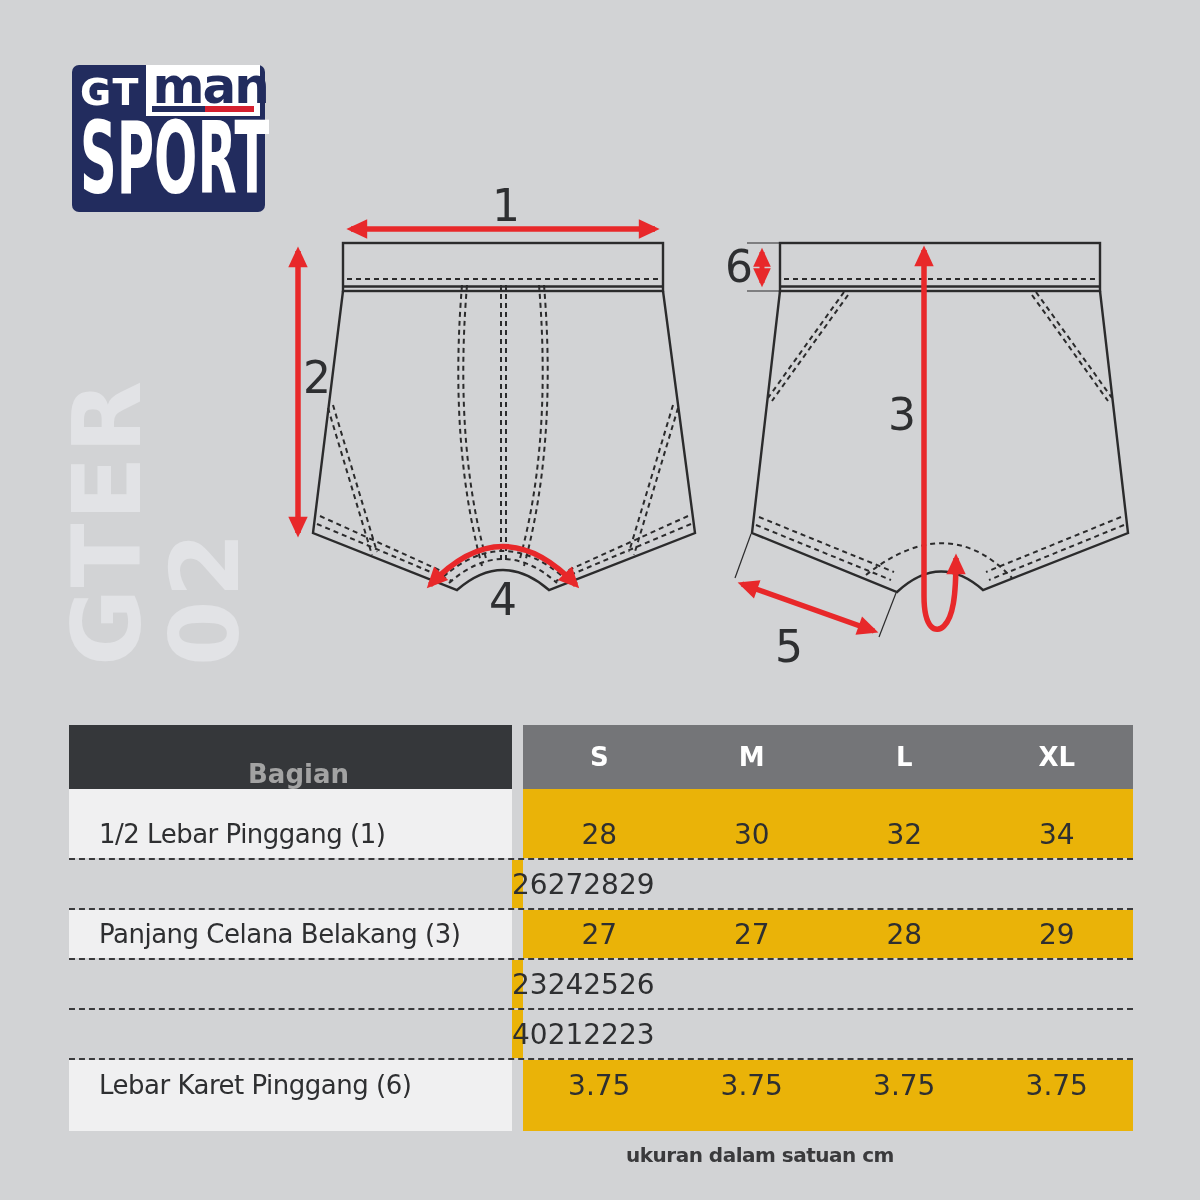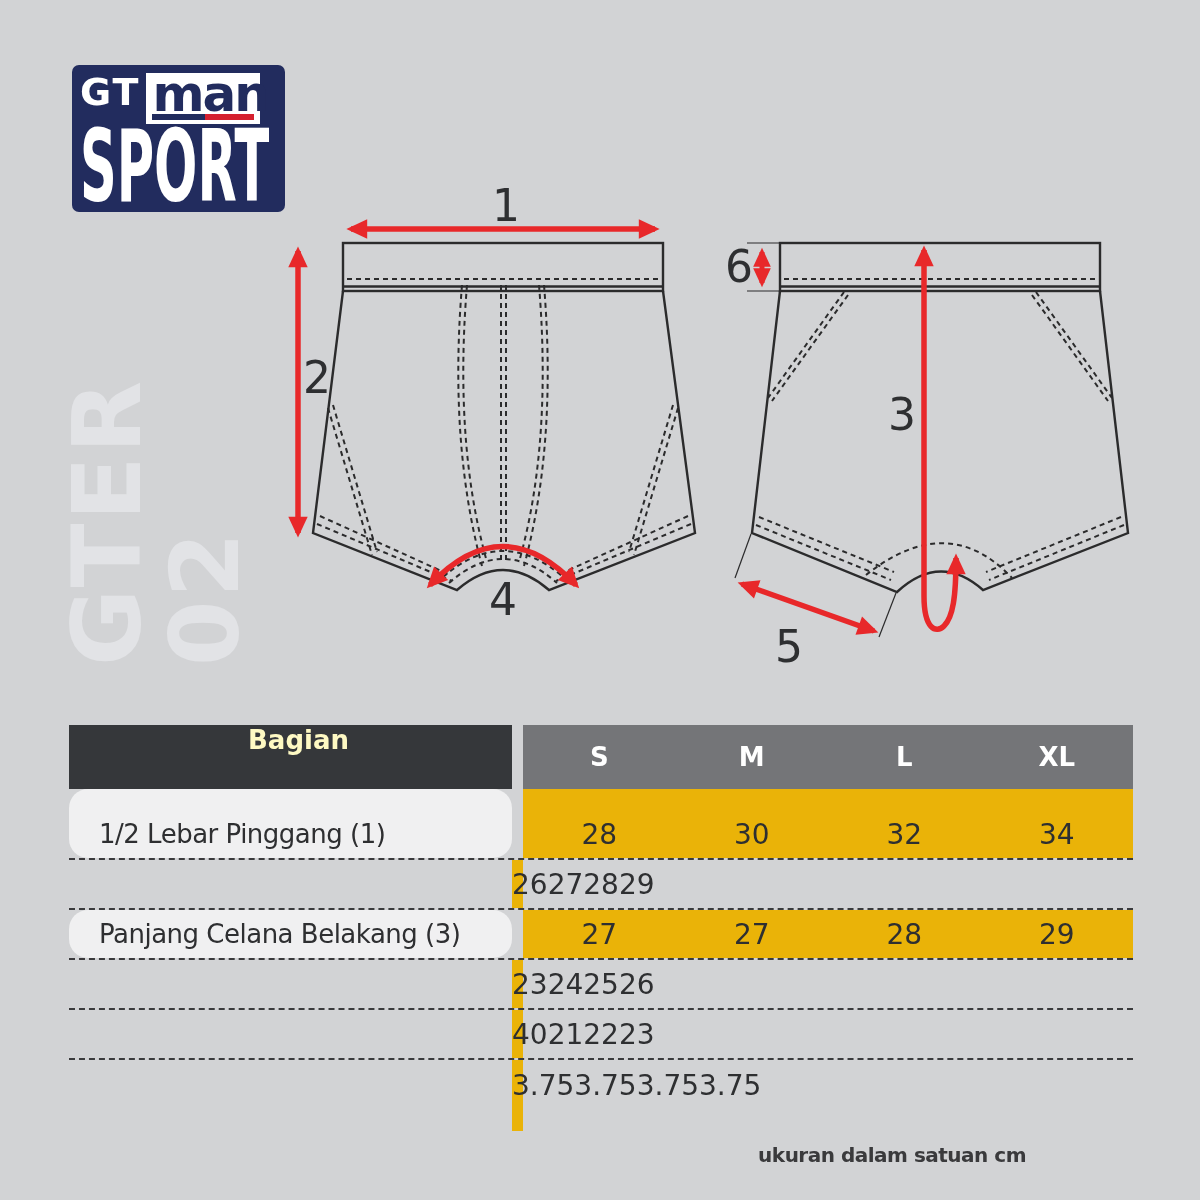--- a/index.html
+++ b/index.html
@@ -1,26 +1,26 @@
 <!DOCTYPE html>
 <html><head>
 <meta charset="utf-8">
 <style>
   * { margin:0; padding:0; box-sizing:border-box; }
   html,body { width:1200px; height:1200px; }
   body { font-family:"Liberation Sans", sans-serif; }
   .page { position:relative; width:1200px; height:1200px; background:#d2d3d5; overflow:hidden; }
 
   
-  .logo { position:absolute; left:72px; top:65px; width:213px; height:147px;
+  .logo { position:absolute; left:72px; top:65px; width:193px; height:147px;
           background:#222c5e; border-radius:7px; padding:0 8px; }
   .logo-row1 { display:flex; align-items:flex-start; }
   .gt { display:block; margin-top:13px; line-height:28px; font-size:38px; font-weight:bold;
         color:#ffffff; font-family:"DejaVu Sans", sans-serif; letter-spacing:2px; }
-  .man-box { display:block; margin-left:6px; margin-top:8px; width:114px; background:#ffffff;
+  .man-box { display:block; margin-left:6px; width:114px; background:#ffffff;
              padding:5px 6px 4px 6px; }
   .man { display:block; font-family:"DejaVu Sans", sans-serif; font-weight:bold; font-size:50px;
          line-height:33px; color:#222c5e; letter-spacing:-2px; }
   .man-bar { display:block; height:6px; margin-top:3px;
              background:linear-gradient(to right, #222c5e 0 52%, #d5202f 52% 100%); }
   .sport { margin-top:4px; font-family:"DejaVu Sans", sans-serif; font-weight:bold;
            font-size:100px; line-height:78px; color:#ffffff; transform:scaleX(0.51);
            transform-origin:0 50%; white-space:nowrap; }
 
   
@@ -35,39 +35,39 @@
   .thin    { stroke:#2b2b2c; fill:none; stroke-width:1.2px; }
   .stitch  { stroke:#2b2b2c; fill:none; stroke-width:2px; stroke-dasharray:5 4; }
   .redln   { stroke:#e8282a; fill:none; stroke-width:5.5px; }
   .redsm   { stroke:#e8282a; fill:none; stroke-width:5px; }
   text.mnum { font-family:"DejaVu Sans", sans-serif; font-size:44px; fill:#2e2f31;
               text-anchor:middle; }
 
   
   .table { position:absolute; left:69px; top:725px; width:1064px; color:#2e2f31; }
   .t-head { display:grid; grid-template-columns:443px 11px 610px; height:64px; }
-  .th-left { background:#35373a; color:#fef9c3; display:flex; align-items:flex-start; justify-content:center;
+  .th-left { background:#35373a; color:#a3a3a3; display:flex; align-items:flex-end; justify-content:center;
              font-family:"DejaVu Sans", sans-serif; font-weight:bold; font-size:26px;padding-left:16px; }
   .th-right { background:#747578; color:#fff; display:grid; grid-template-columns:repeat(4,1fr);
               align-items:center; text-align:center;
               font-family:"DejaVu Sans", sans-serif; font-weight:bold; font-size:26px; }
   .t-row { display:grid; grid-template-columns:443px 11px 610px; height:50px; }
   .t-row.first { height:71px; }
   .t-row.last  { height:71px; }
   .t-row.first > div { padding-top:21px; }
   .t-row.last  > div { padding-bottom:21px; }
   .t-row:not(.last) { border-bottom:2px dashed #3a3a3c; }
   .c-left { background:#f0f0f1; display:flex; align-items:center; padding-left:30px;
-            font-family:"DejaVu Sans", sans-serif; font-size:26px; letter-spacing:-0.5px;border-radius:19px; }
+            font-family:"DejaVu Sans", sans-serif; font-size:26px; letter-spacing:-0.5px; }
   .c-right { background:#eab308; display:grid; grid-template-columns:repeat(4,1fr);
              align-items:center; text-align:center;
              font-family:"DejaVu Sans", sans-serif; font-size:28px; }
 
   
-  .footer-note { position:absolute; left:626px; top:1143px; width:400px; text-align:right;
+  .footer-note { position:absolute; left:626px; top:1143px; width:400px; text-align:left;
                  font-family:"DejaVu Sans", sans-serif; font-weight:bold; font-size:20px;
                  color:#3a3a3c; letter-spacing:-0.5px; }
 </style>
 </head>
 <body>
 
 <div class="page">
 
   <div class="logo">
     <div class="logo-row1">
@@ -223,20 +223,23 @@
       <div></div>
       <div class="c-right">
         <span class="val">40</span>
         <span class="val">21</span>
         <span class="val">22</span>
         <span class="val">23</span>
       </div>
     </div>
 
     <div class="t-row last">
+      <div class="c-left">
+          <span>Lebar Karet Pinggang (6)</span>
+        </div>
       <div></div>
       <div class="c-right">
         <span class="val">3.75</span>
         <span class="val">3.75</span>
         <span class="val">3.75</span>
         <span class="val">3.75</span>
       </div>
     </div>
   </div>
 

